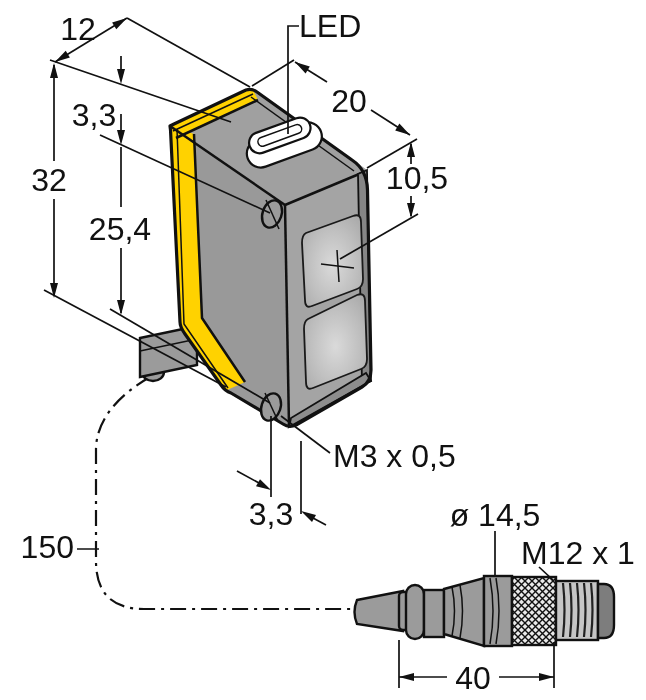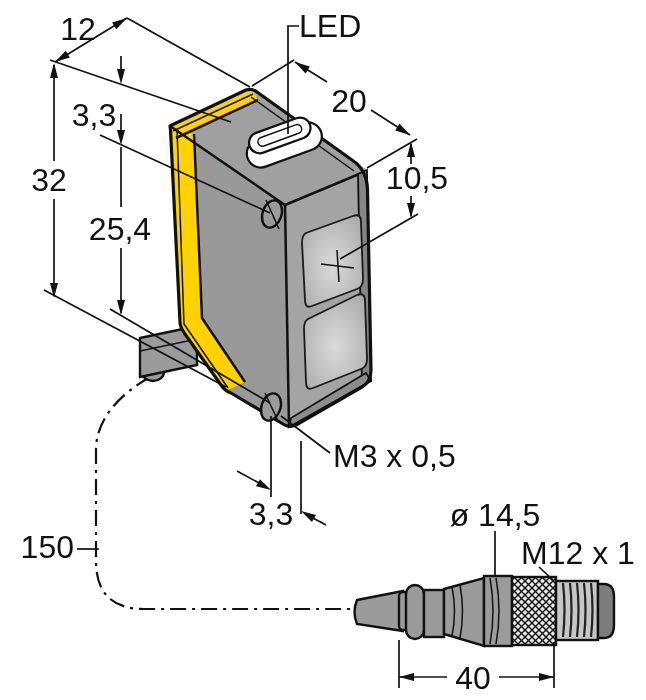--- a/index.html
+++ b/index.html
@@ -1,17 +1,17 @@
 <!DOCTYPE html>
 <html><head>
 <meta charset="utf-8">
 <style>
   html,body { margin:0; padding:0; background:#ffffff; }
   .stage { position:relative; width:646px; height:700px; background:#ffffff;
-           font-family:"Liberation Sans", sans-serif; overflow:hidden; }
+           font-family:"Liberation Sans", sans-serif; overflow:hidden;border-radius:27px; }
   svg text { font-family:"Liberation Sans", sans-serif; font-size:32px; fill:#111; }
   .dimline { stroke:#111; stroke-width:1.7; fill:none; }
   .thin    { stroke:#111; stroke-width:1.5; fill:none; }
   .edge    { stroke:#111; stroke-width:2.5; fill:none; }
   .outline { stroke:#111; stroke-width:3.2; fill:none; stroke-linejoin:round; }
   .arrow   { fill:#111; stroke:none; }
 </style>
 </head>
 <body>
 

